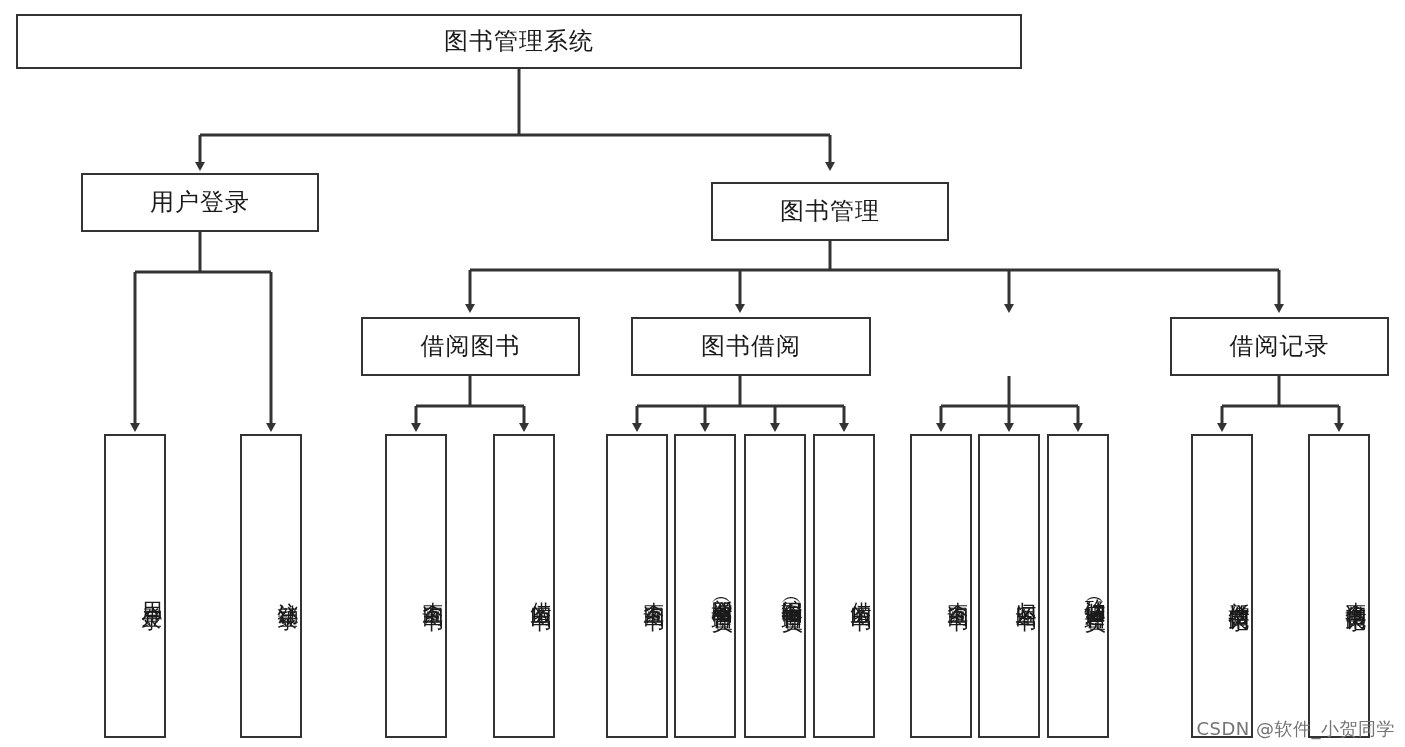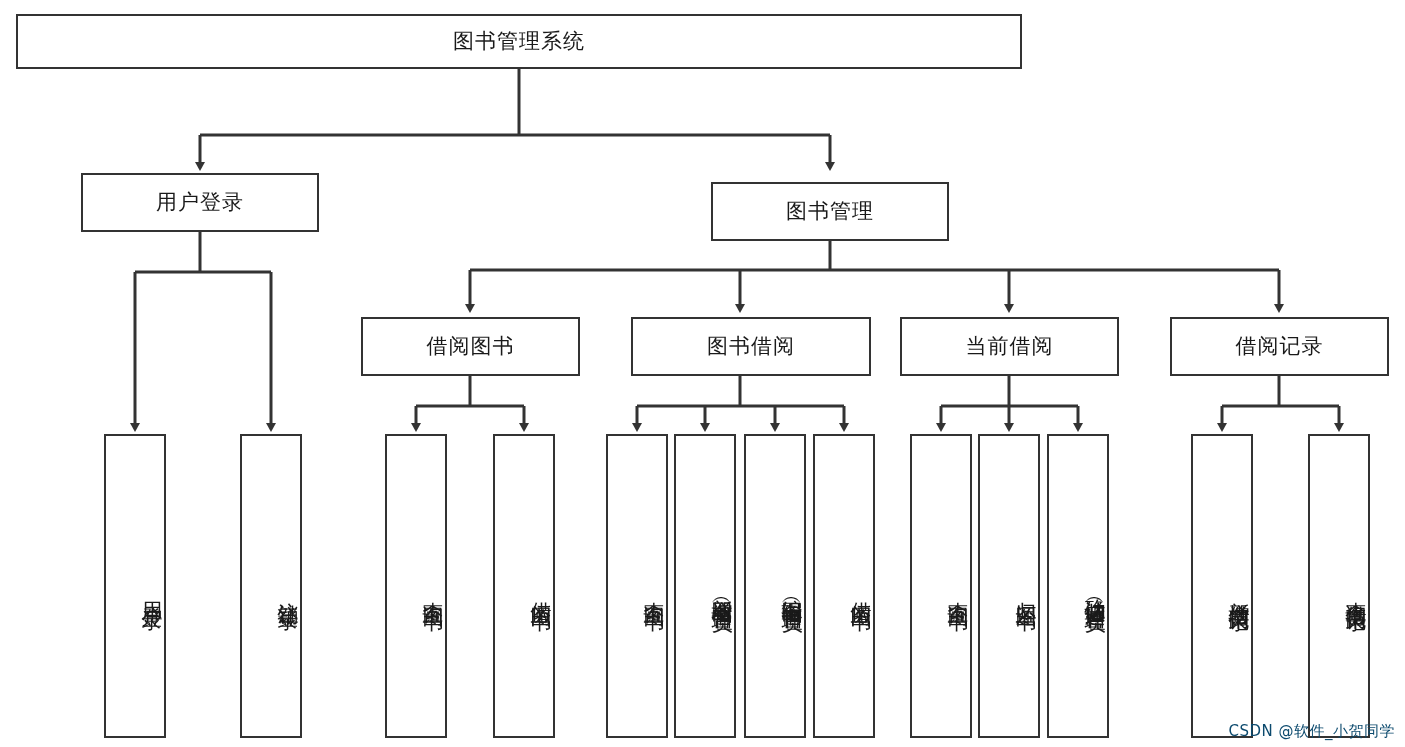--- a/index.html
+++ b/index.html
@@ -29,43 +29,43 @@
     position: absolute;
     box-sizing: border-box;
     background: #ffffff;
     border: 2px solid #333333;
     display: flex;
     align-items: center;
     justify-content: center;
     color: #1a1a1a;
   }
   .node.horiz {
-    font-size: 21px;
+    font-size: 24px;
     line-height: 1.2;
     letter-spacing: 1px;
   }
   .node.vert {
     writing-mode: vertical-rl;
     text-orientation: upright;
     font-size: 21px;
     line-height: 1.15;
     letter-spacing: 3px;
     padding-top: 10px;
     align-items: flex-start;
     justify-content: center;
   }
   .node.vert.tall {
     letter-spacing: 2px;
   }
   #watermark {
     position: absolute;
     right: 10px;
     bottom: 6px;
-    font-size: 15px;
-    color: #0c4a6e;
+    font-size: 18px;
+    color: #737373;
     letter-spacing: 0.5px;
     white-space: nowrap;
   }
 </style>
 </head>
 <body>
 
 <div id="canvas">
 
   <svg id="wires" viewBox="0 0 1405 747" xmlns="http://www.w3.org/2000/svg">
@@ -133,23 +133,20 @@
   </div>
 
   <div class="node horiz" style="left:361px; top:317px; width:219px; height:59px;">
     <span>借阅图书</span>
   </div>
 
   <div class="node horiz" style="left:631px; top:317px; width:240px; height:59px;">
     <span>图书借阅</span>
   </div>
 
-  <div class="node horiz" style="left:900px; top:317px; width:219px; height:59px;">
-    <span>当前借阅</span>
-  </div>
 
   <div class="node horiz" style="left:1170px; top:317px; width:219px; height:59px;">
     <span>借阅记录</span>
   </div>
 
   <div class="node vert" style="left:104px; top:434px; width:62px; height:304px;">
     <span>用户登录</span>
   </div>
 
   <div class="node vert" style="left:240px; top:434px; width:62px; height:304px;">

